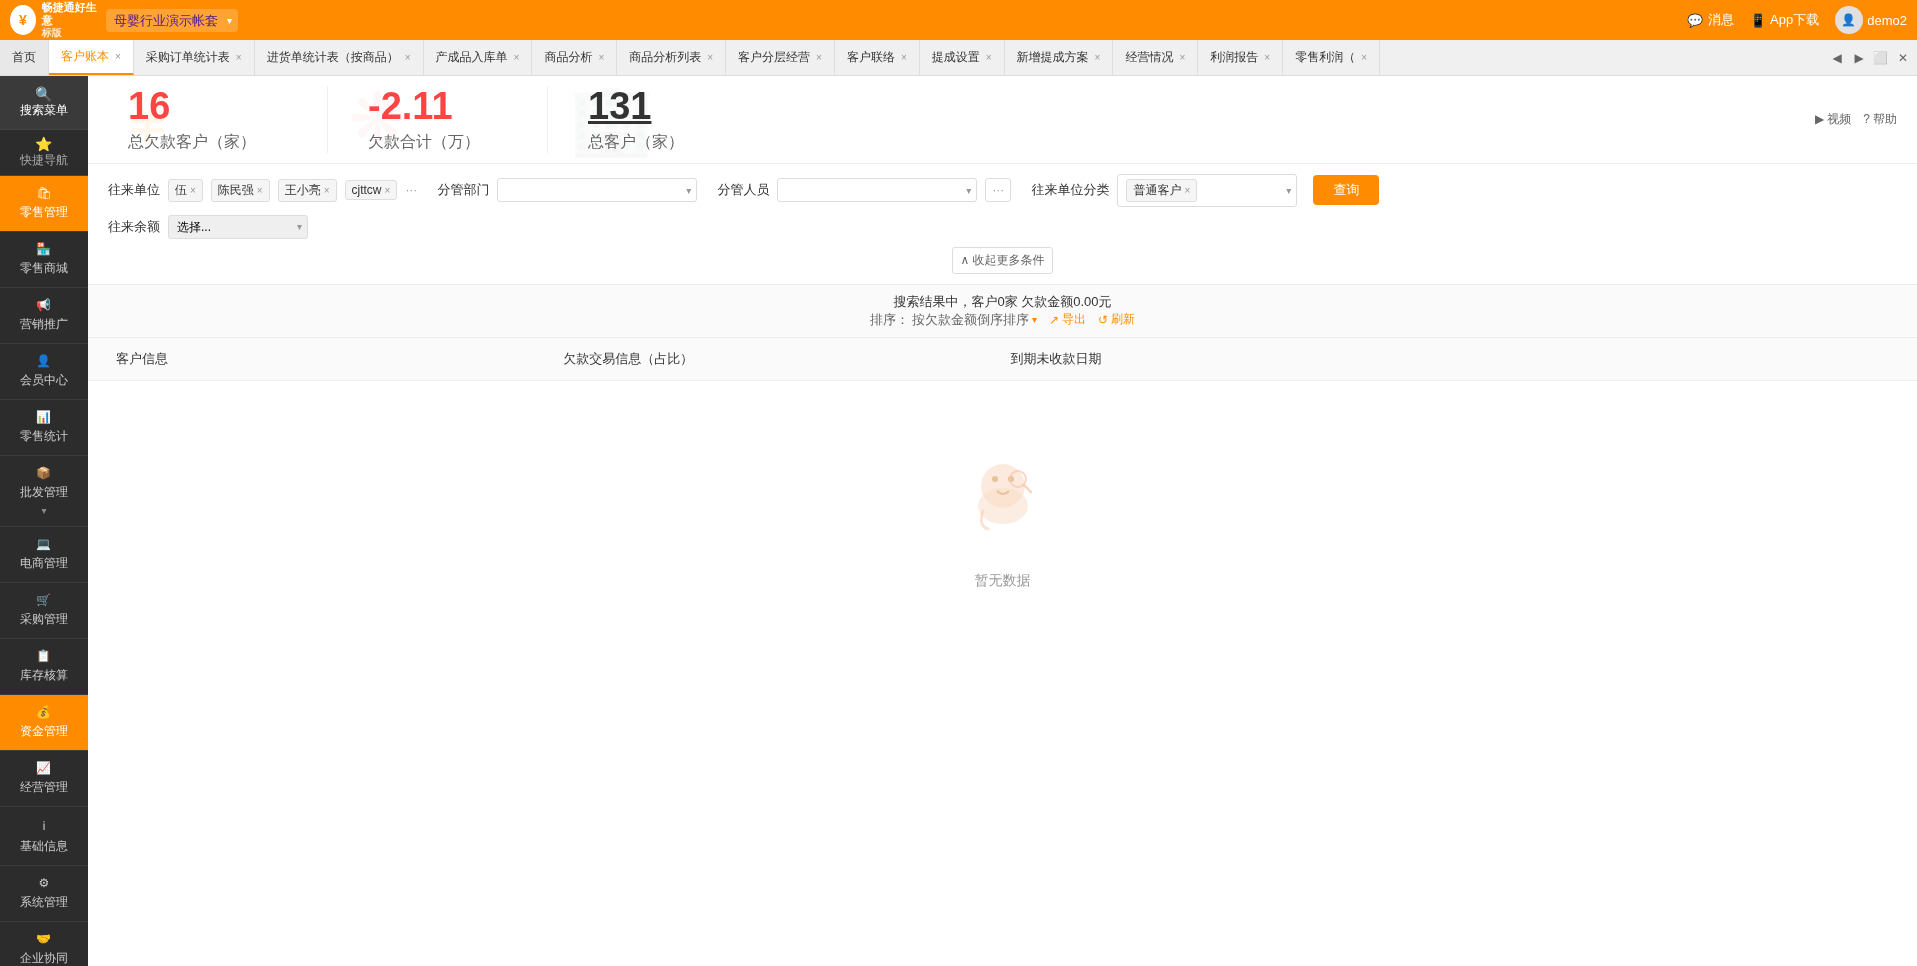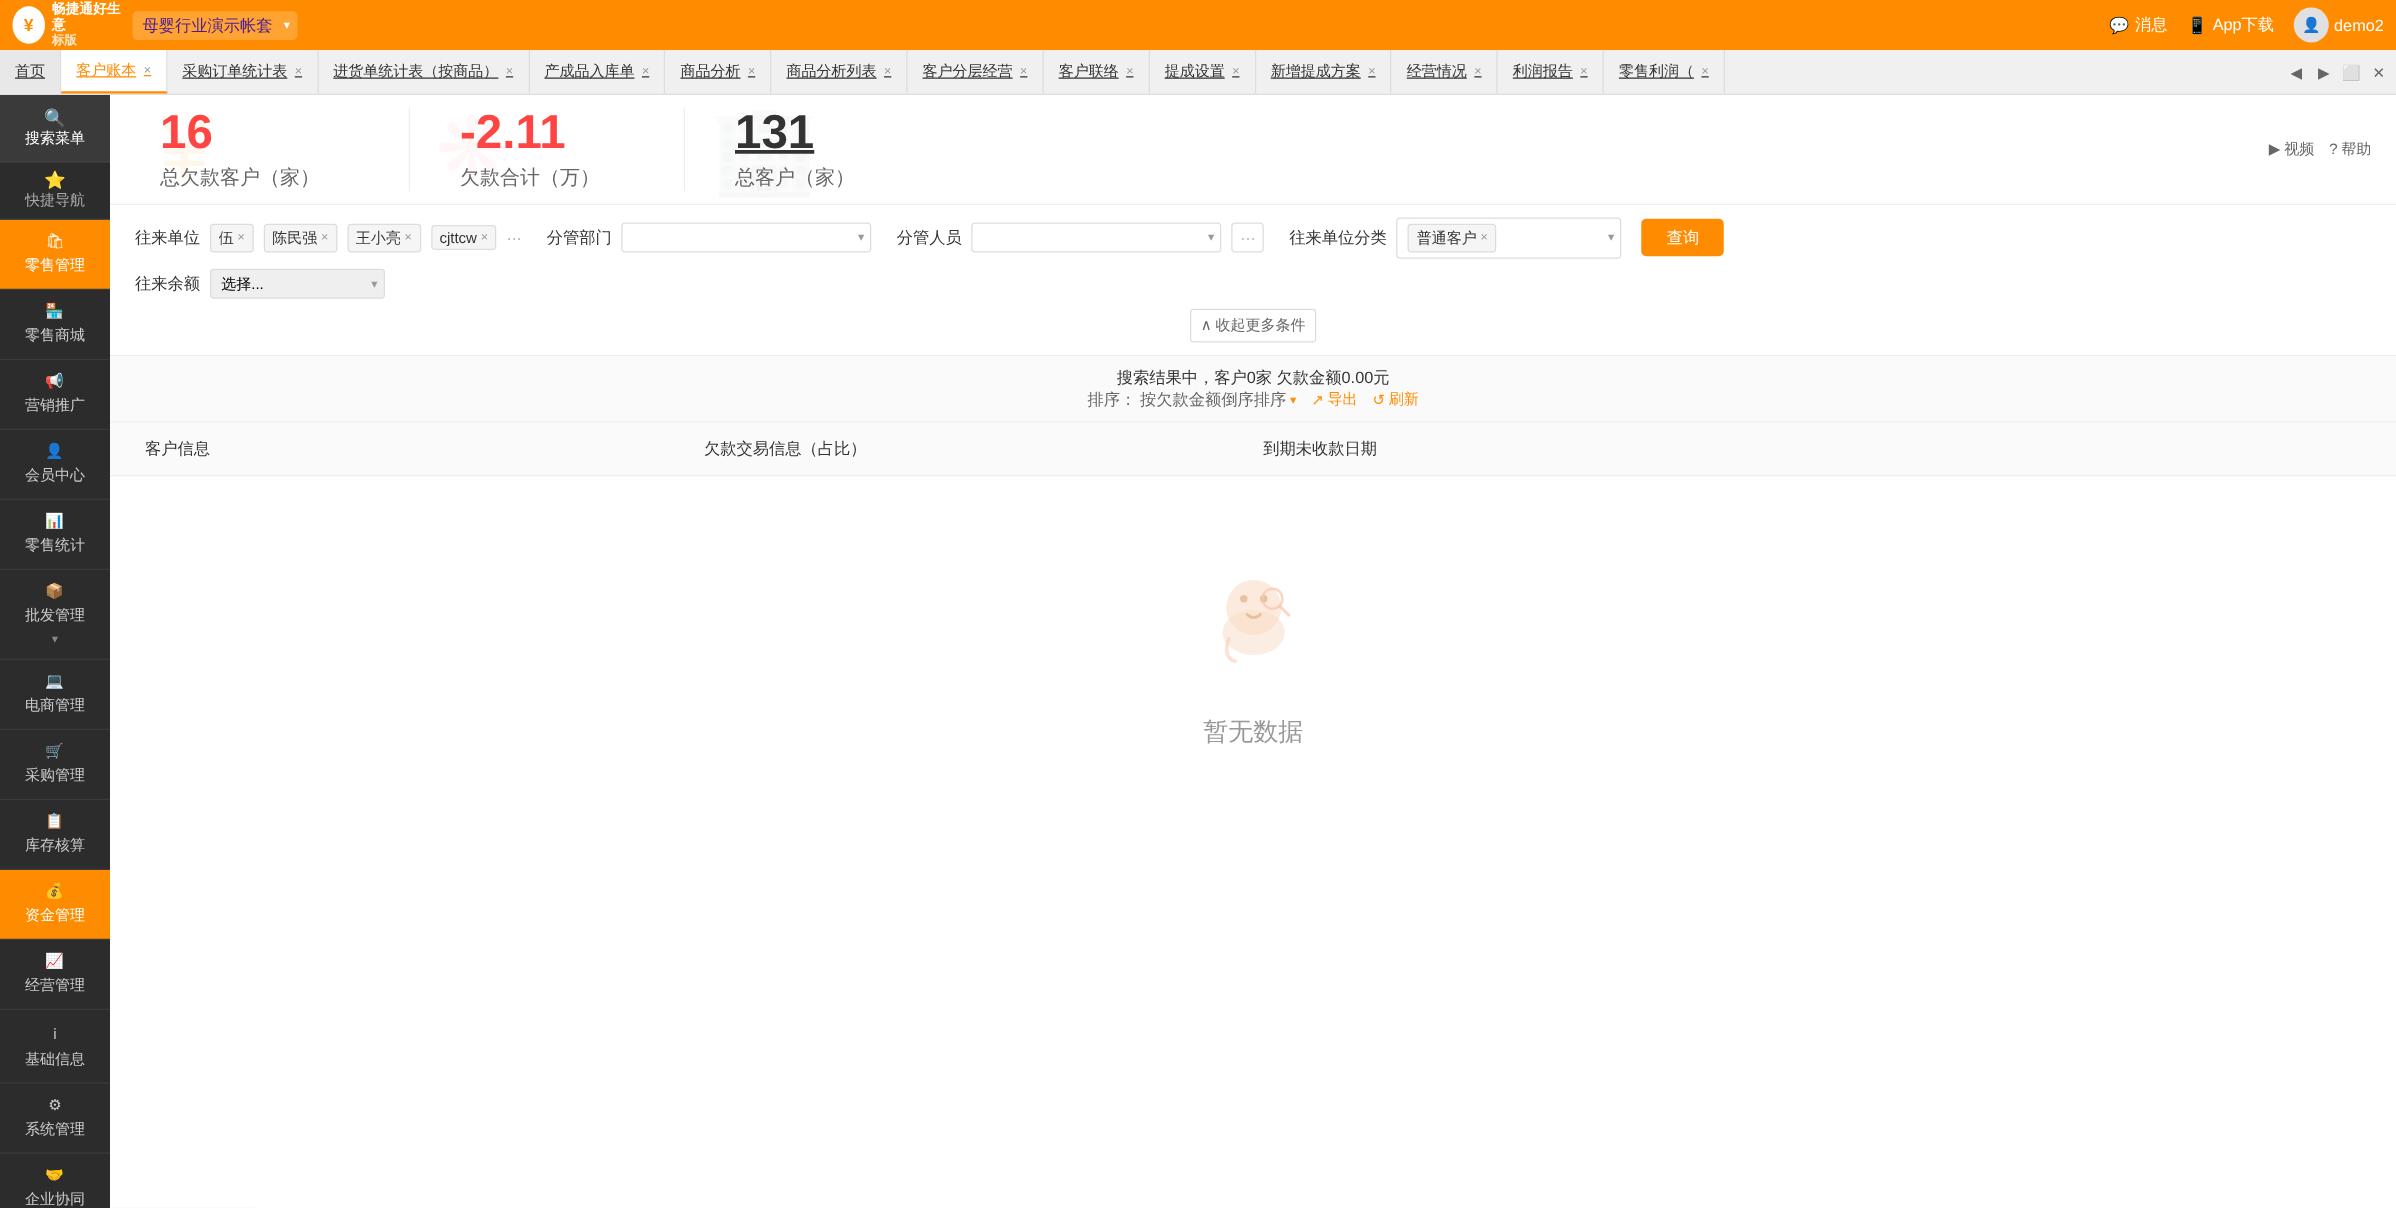--- a/index.html
+++ b/index.html
@@ -105,21 +105,20 @@
       display: flex;
       align-items: center;
       padding: 0 12px;
       font-size: 12px;
       cursor: pointer;
       white-space: nowrap;
       border-right: 1px solid #ddd;
       color: #333;
       gap: 4px;
       flex-shrink: 0;
-      text-decoration: underline;
     }
     .tab-item.home {
       background: #e8e8e8;
       font-weight: 500;
     }
     .tab-item.active {
       background: white;
       color: #ff8c00;
       border-bottom: 2px solid #ff8c00;
     }
@@ -382,21 +381,21 @@
       flex: 1;
       padding: 60px 0;
     }
     .empty-icon {
       font-size: 80px;
       color: #f0a070;
       opacity: 0.6;
       margin-bottom: 12px;
     }
     .empty-text {
-      font-size: 20px;
+      font-size: 14px;
       color: #999;
     }
 
     
     .query-btn {
       background: #ff8c00;
       color: white;
       border: none;
       border-radius: 4px;
       padding: 6px 20px;

